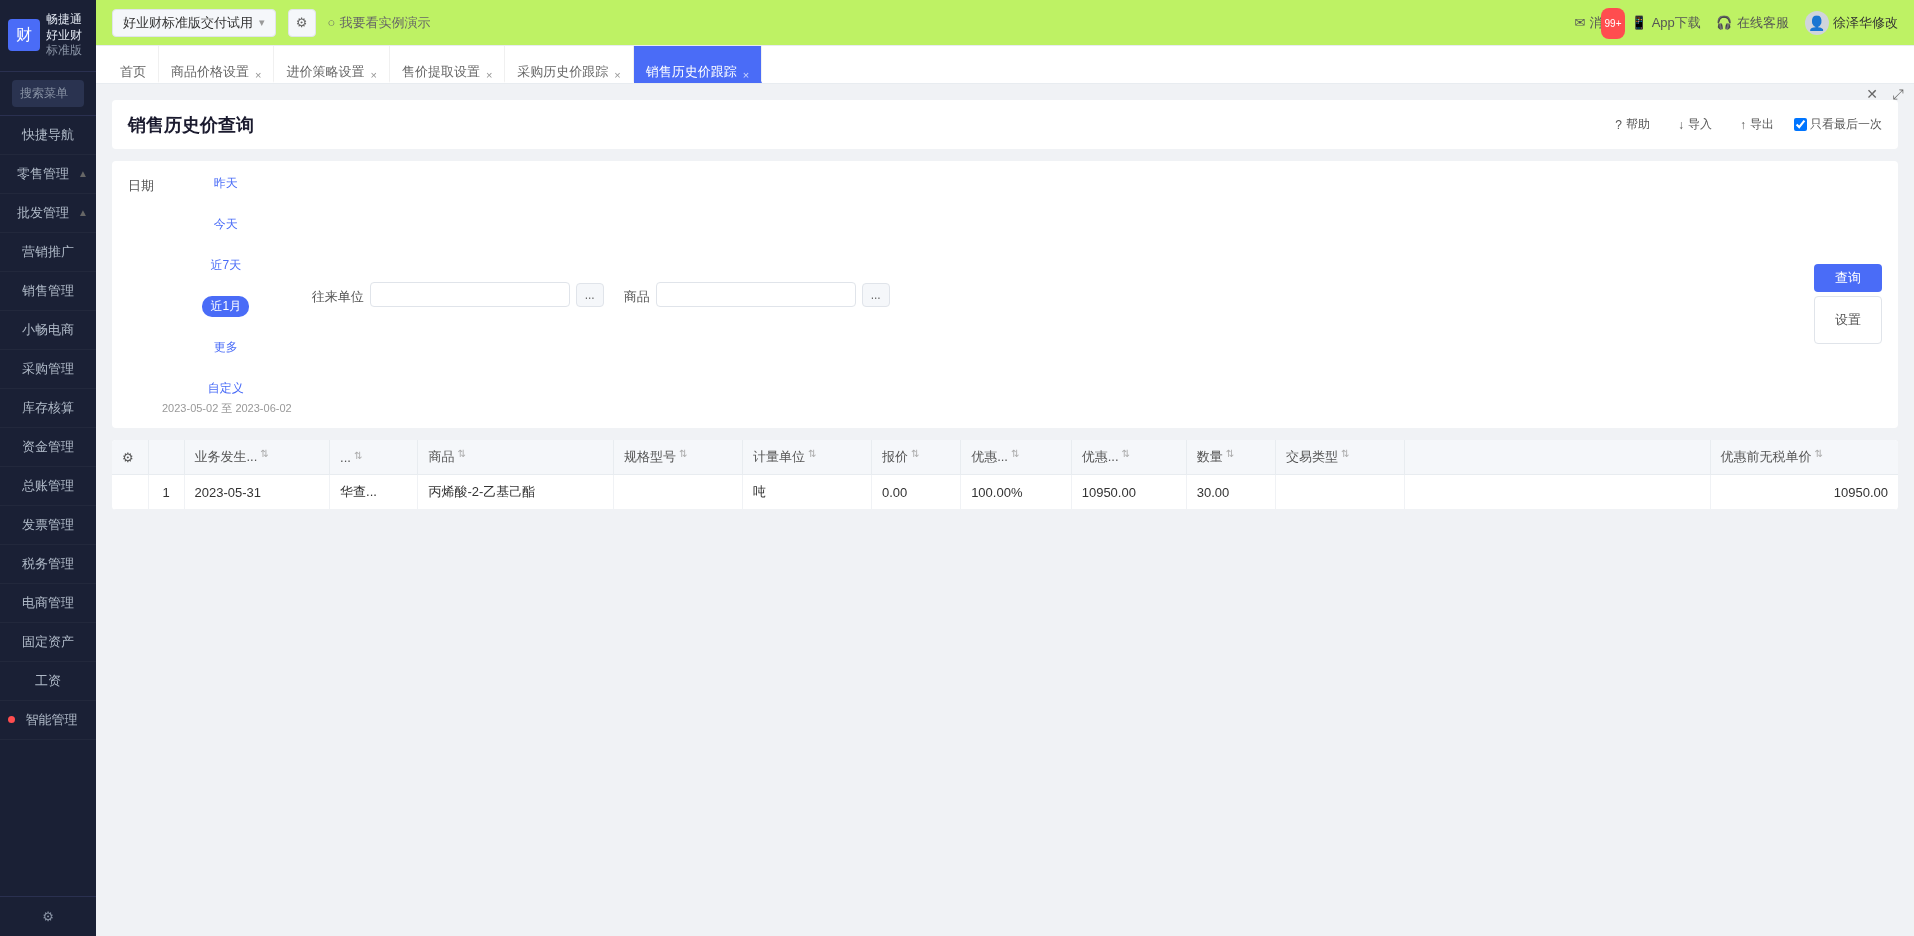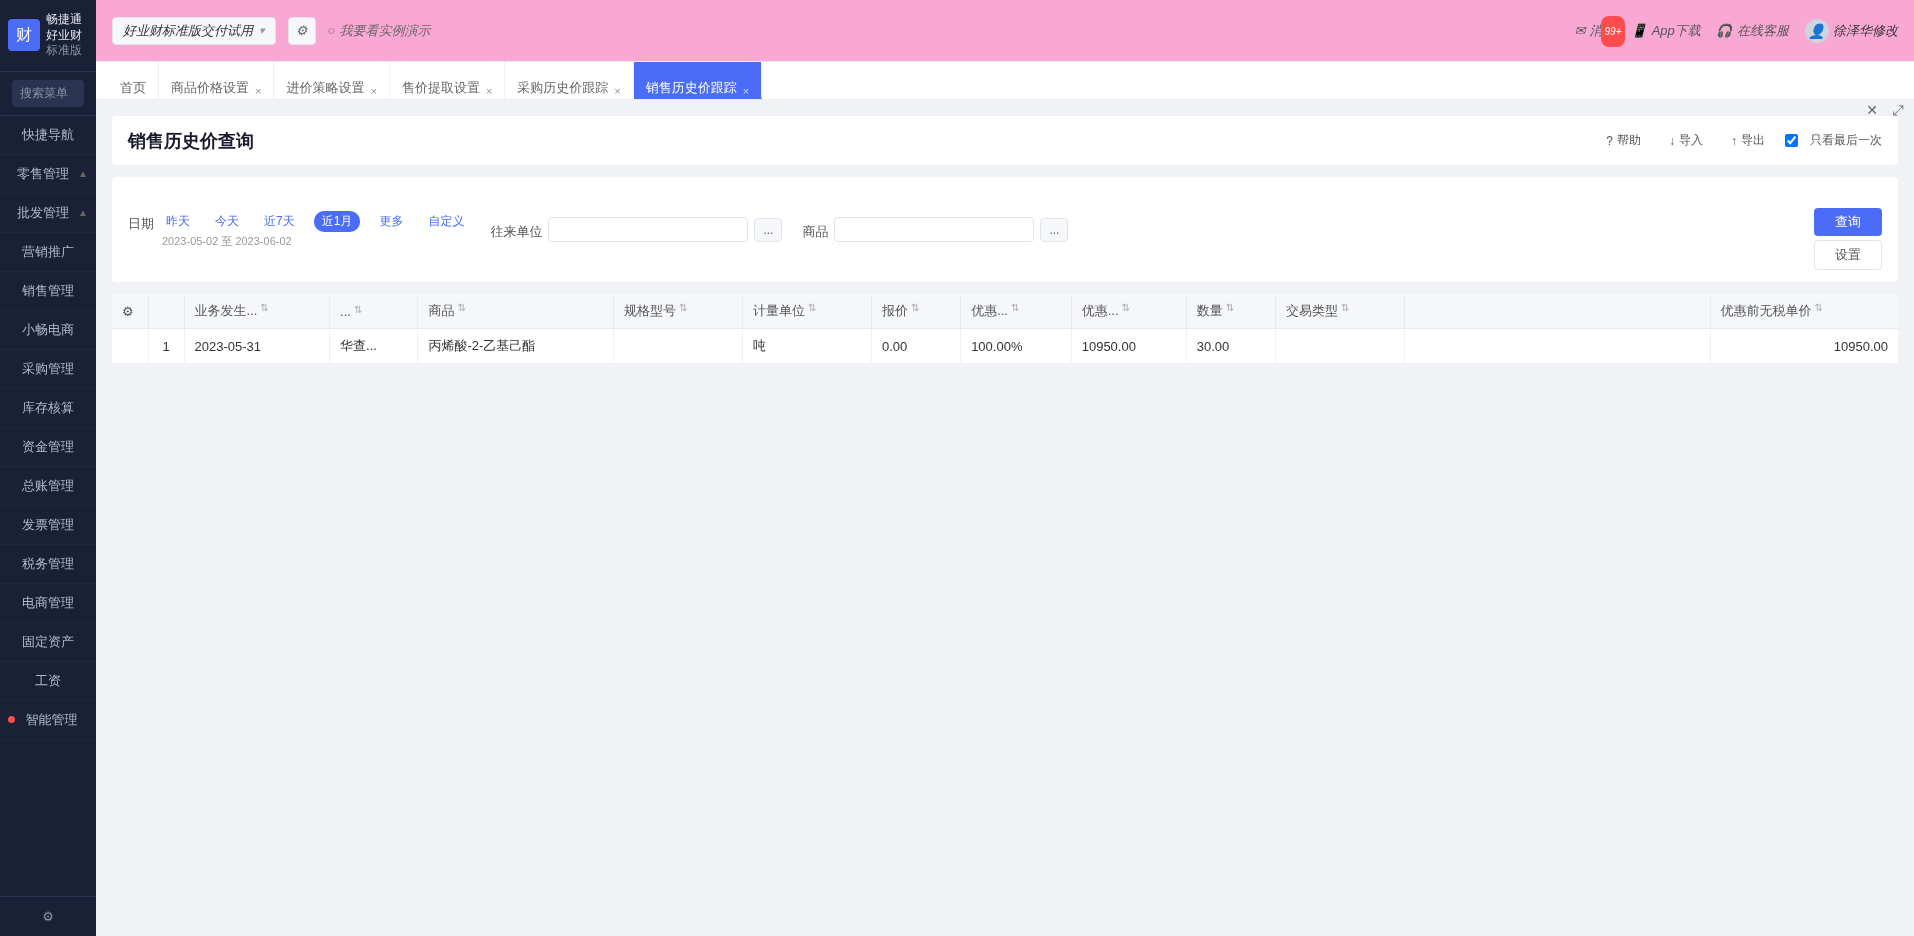--- a/index.html
+++ b/index.html
@@ -84,28 +84,27 @@
     .main {
       flex: 1;
       display: flex;
       flex-direction: column;
       background: #f0f2f5;
       overflow: hidden;
     }
 
     
     .topbar {
-      background: #f9a8d4;
+      background: #bef264;
       border-bottom: 1px solid #e8ecf0;
       display: flex;
       align-items: center;
       padding: 0 16px;
-      height: 62px;
+      height: 46px;
       gap: 12px;
-      font-style: italic;
     }
     .topbar-selector {
       display: flex;
       align-items: center;
       gap: 6px;
       background: #f5f7fa;
       border: 1px solid #e0e4ea;
       border-radius: 4px;
       padding: 4px 10px;
       cursor: pointer;
@@ -245,21 +244,21 @@
       align-items: center;
       gap: 4px;
       color: #555;
       font-size: 12px;
       cursor: pointer;
       padding: 4px 8px;
     }
     .header-checkbox {
       display: flex;
       align-items: center;
-      gap: 12px;
+      gap: 3px;
       font-size: 12px;
       color: #555;
     }
 
     
     .search-panel {
       background: #fff;
       padding: 12px 16px;
       margin-bottom: 12px;
       border-radius: 4px;
@@ -279,21 +278,22 @@
       padding-top: 4px;
     }
     .date-options {
       display: flex;
       flex-direction: column;
       gap: 2px;
     }
     .date-btns {
       display: flex;
       align-items: center;
-      gap: 13px;
+      gap: 20px;
+      flex-direction: column;
     }
     .date-btn {
       padding: 2px 6px;
       font-size: 12px;
       border: none;
       background: none;
       color: #4a6cf7;
       cursor: pointer;
       border-radius: 3px;
     }
@@ -346,21 +346,21 @@
       font-size: 13px;
       cursor: pointer;
       text-align: center;
       margin-top: 19px;
     }
     .btn-default {
       background: #fff;
       color: #555;
       border: 1px solid #e0e4ea;
       border-radius: 4px;
-      padding: 5px 20px;
+      padding: 14px 20px;
       font-size: 13px;
       cursor: pointer;
       text-align: center;
     }
 
     
     .table-container {
       background: #fff;
       border-radius: 4px;
       overflow: hidden;

